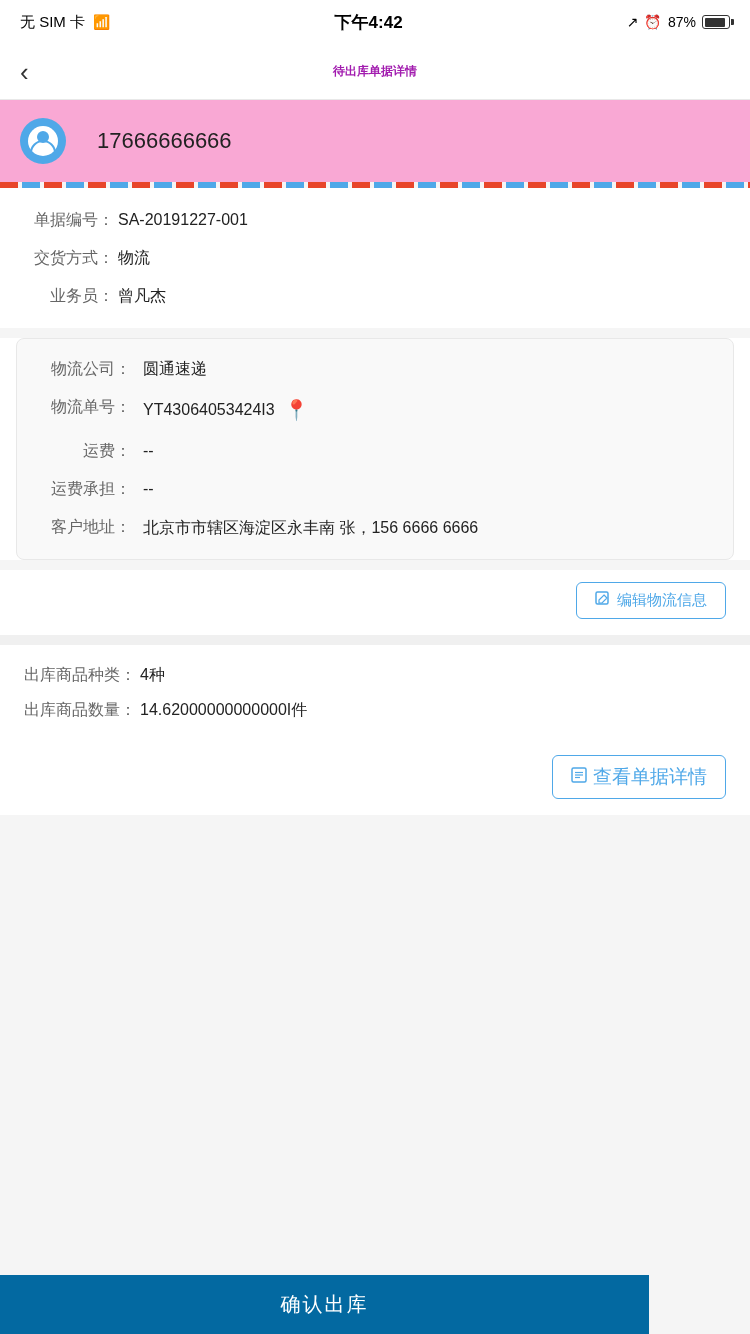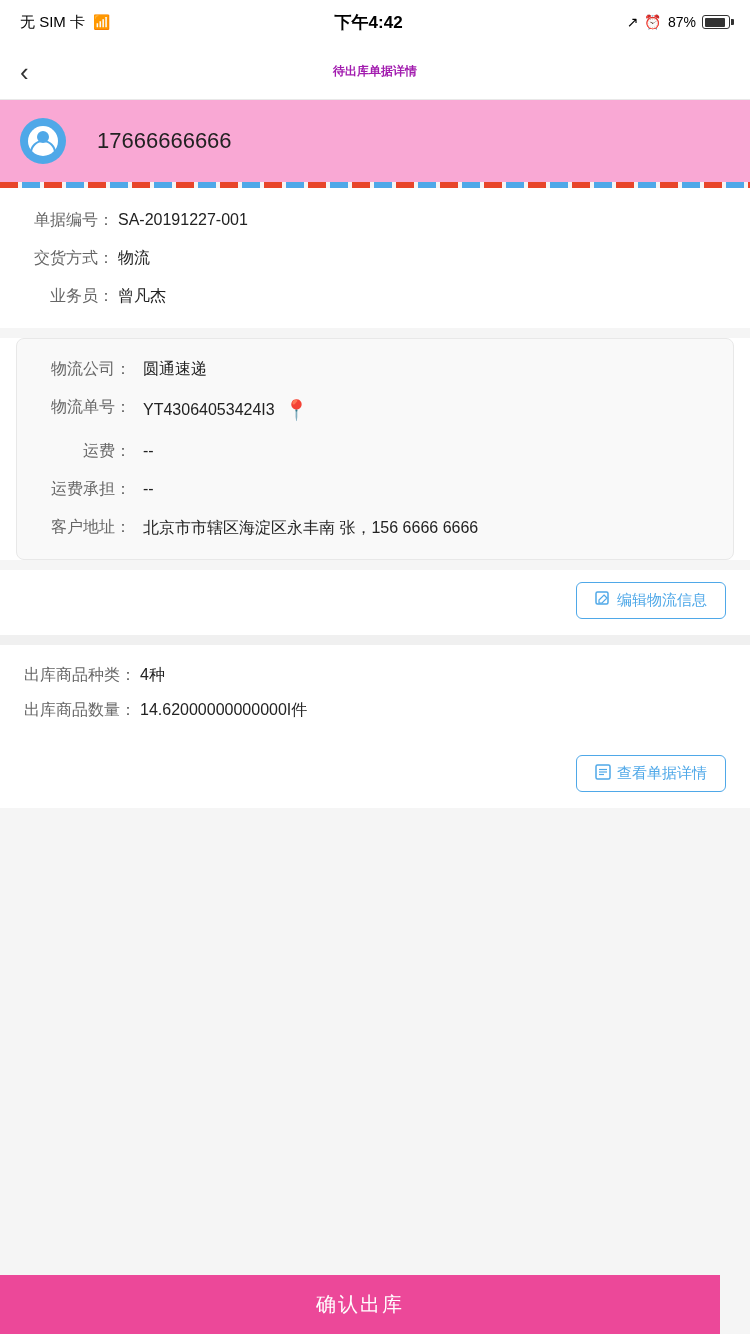--- a/index.html
+++ b/index.html
@@ -252,40 +252,40 @@
       justify-content: flex-end;
       padding: 14px 24px 16px;
       background: #fff;
     }
     .view-btn {
       border: 1.5px solid #4fa8e8;
       color: #4fa8e8;
       background: #fff;
       border-radius: 6px;
       padding: 8px 18px;
-      font-size: 15px;
+      font-size: 19px;
       display: flex;
       align-items: center;
       gap: 6px;
       cursor: pointer;
     }
 
     
     .bottom-spacer {
       height: 180px;
       background: #f5f5f5;
     }
 
     
     .confirm-btn-container {
       position: fixed;
       bottom: 0;
       left: 0;
-      width: 720px;
-      background: #ec4899;
+      width: 649px;
+      background: #0369a1;
       padding: 16px 0;
       text-align: center;
     }
     .confirm-btn {
       color: #fff;
       font-size: 20px;
       font-weight: 500;
       letter-spacing: 2px;
       cursor: pointer;
       background: none;

